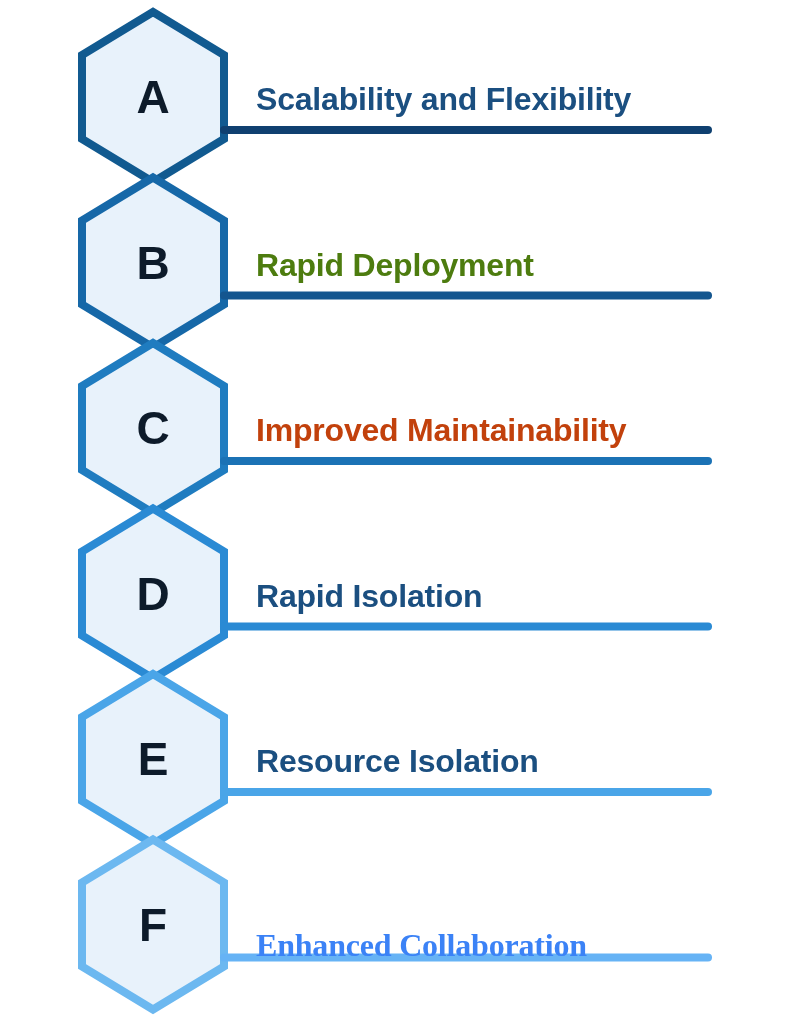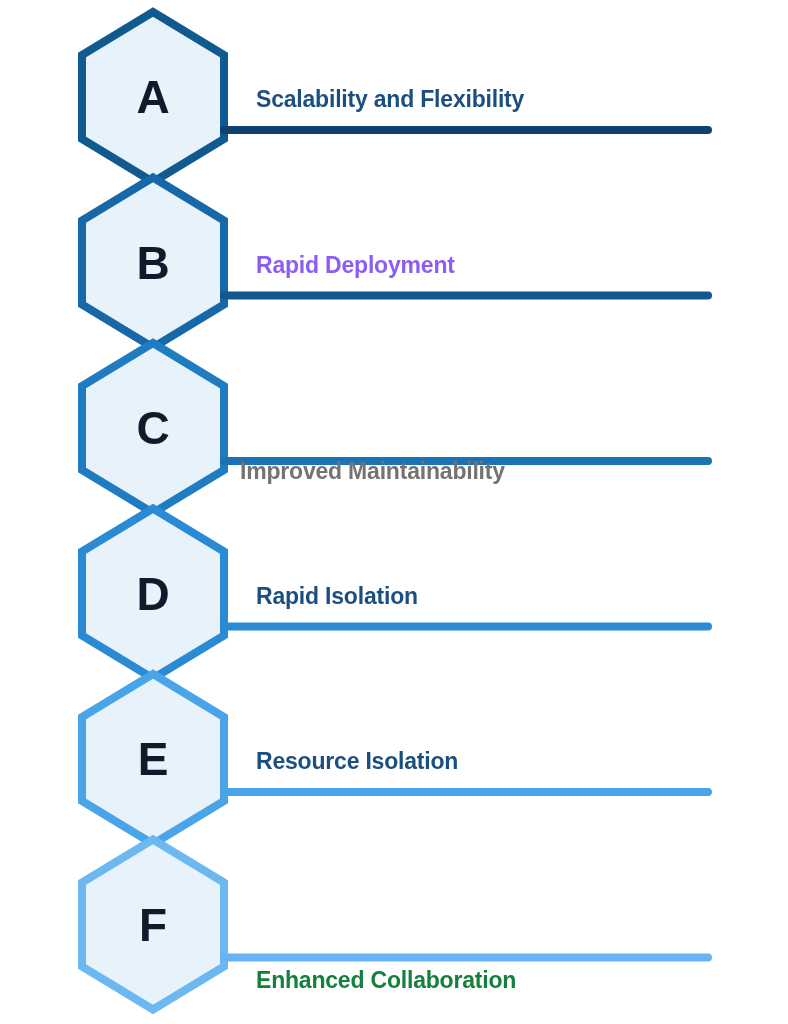--- a/index.html
+++ b/index.html
@@ -40,21 +40,21 @@
     text-anchor: middle;
     dominant-baseline: central;
     letter-spacing: 0px;
   }
 
   
   .step-label {
     position: absolute;
     font-family: "Liberation Sans", sans-serif;
     font-weight: 700;
-    font-size: 23px;
+    font-size: 32px;
     line-height: 32px;
     color: #1b4f80;
     letter-spacing: -0.2px;
     white-space: nowrap;
   }
 </style>
 </head>
 <body>
 
 <div id="stage">
@@ -81,20 +81,20 @@
         <text x="153" y="262.5" class="hex-letter" fill="#0d1b2a">B</text>
         <text x="153" y="428" class="hex-letter" fill="#0d1b2a">C</text>
         <text x="153" y="593.5" class="hex-letter" fill="#0d1b2a">D</text>
         <text x="153" y="759" class="hex-letter" fill="#0d1b2a">E</text>
         <text x="153" y="924.5" class="hex-letter" fill="#0d1b2a">F</text>
       </g>
   </svg>
 
   <div id="label-layer">
       <div class="step-label" style="left: 256px; top: 83px; color: rgb(27, 79, 128);">Scalability and Flexibility</div>
-      <div class="step-label" style="left: 256px; top: 248.5px; color: #8b5cf6;">Rapid Deployment</div>
-      <div class="step-label" style="left: 240px; top: 414px; color: #737373; margin-top: 41px;">Improved Maintainability</div>
+      <div class="step-label" style="left: 256px; top: 248.5px; color: #4d7c0f;">Rapid Deployment</div>
+      <div class="step-label" style="left: 256px; top: 414px; color: #c2410c;">Improved Maintainability</div>
       <div class="step-label" style="left: 256px; top: 579.5px; color: rgb(27, 79, 128);">Rapid Isolation</div>
       <div class="step-label" style="left: 256px; top: 745px; color: rgb(27, 79, 128);">Resource Isolation</div>
-      <div class="step-label" style="left: 256px; top: 964px; color: #15803d;">Enhanced Collaboration</div>
+      <div class="step-label" style="left: 256px; top: 929px; color: #3b82f6; font-family: Liberation Serif, serif;">Enhanced Collaboration</div>
     </div>
 
 </div>
 
 </body></html>

